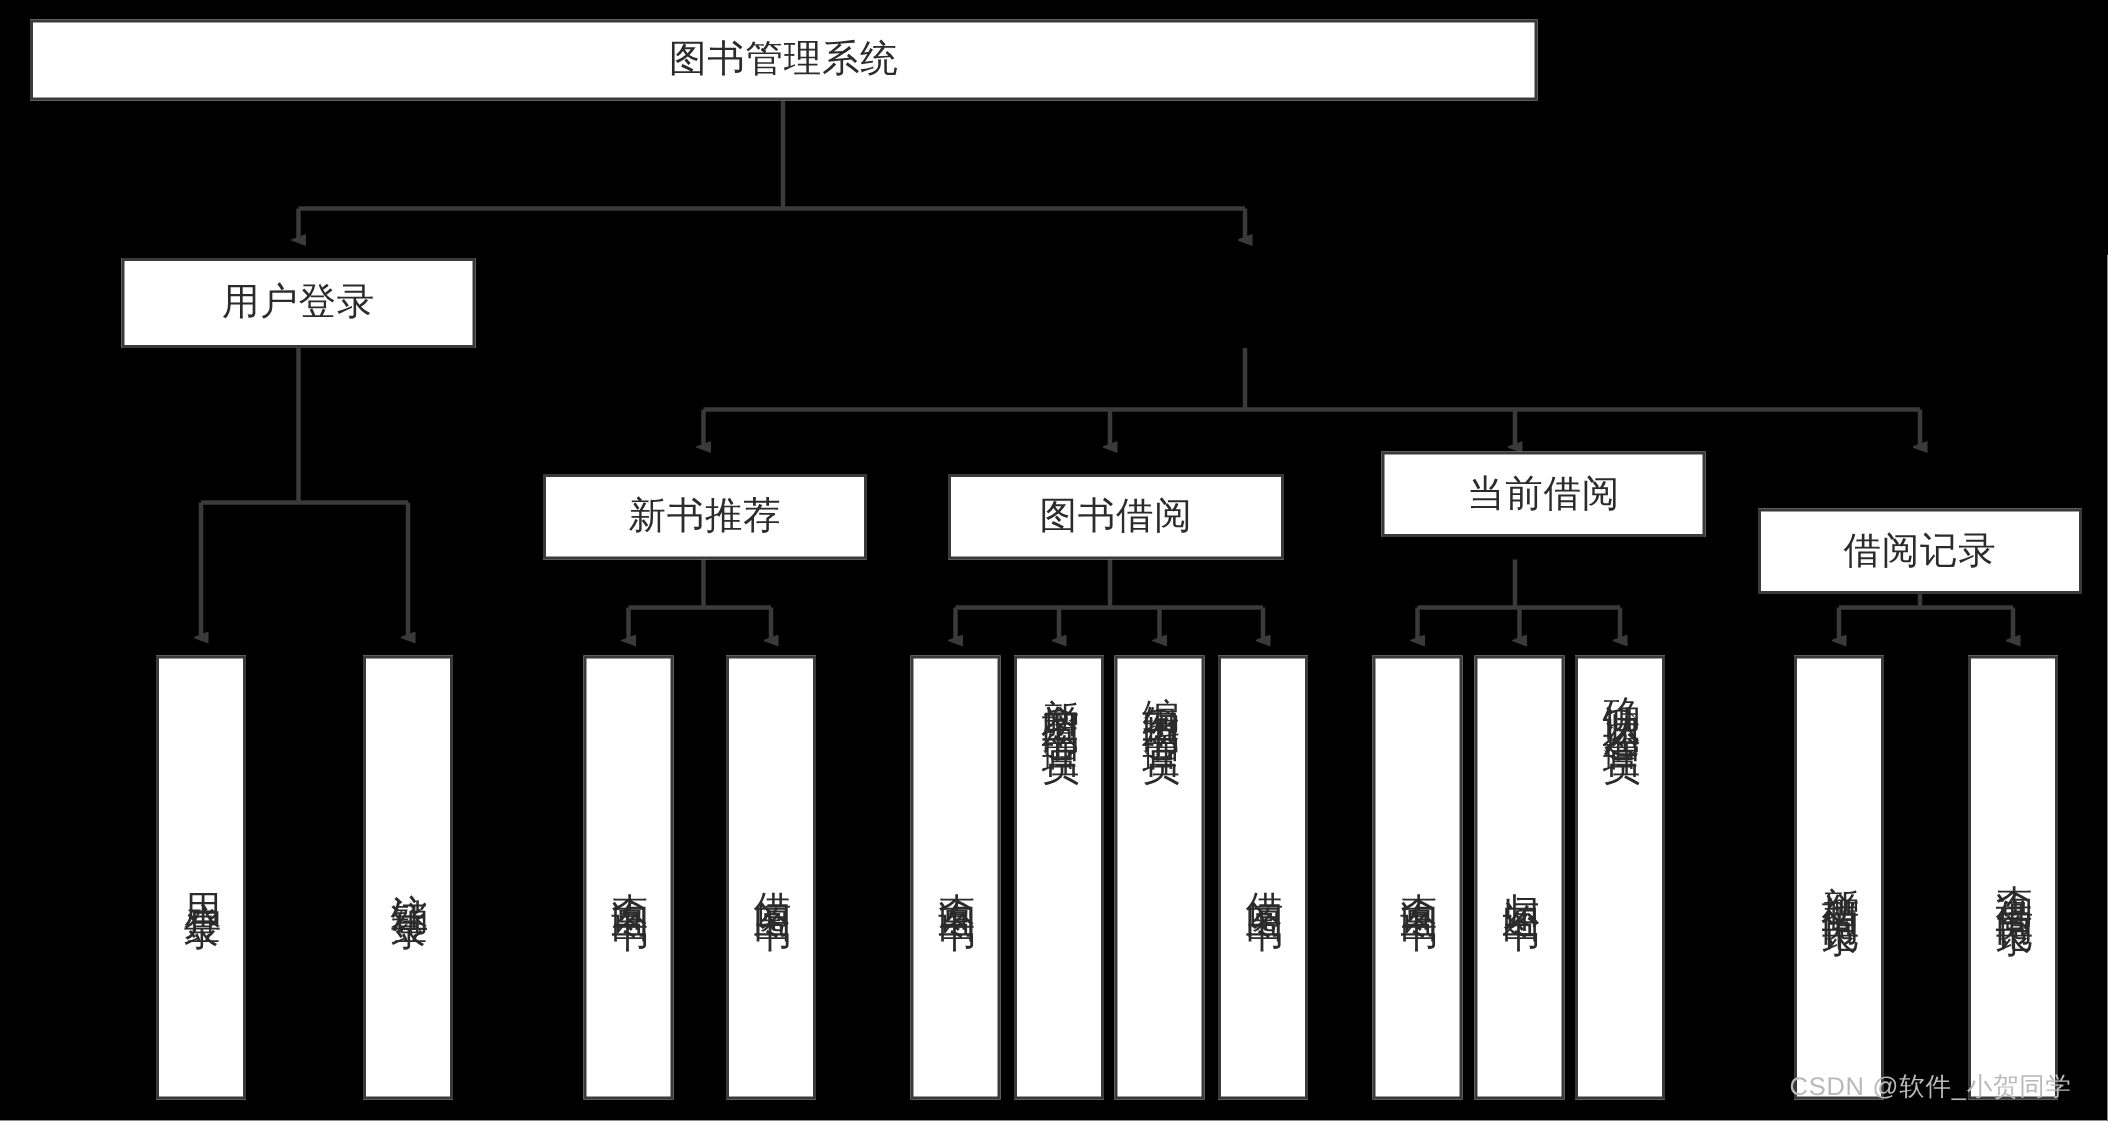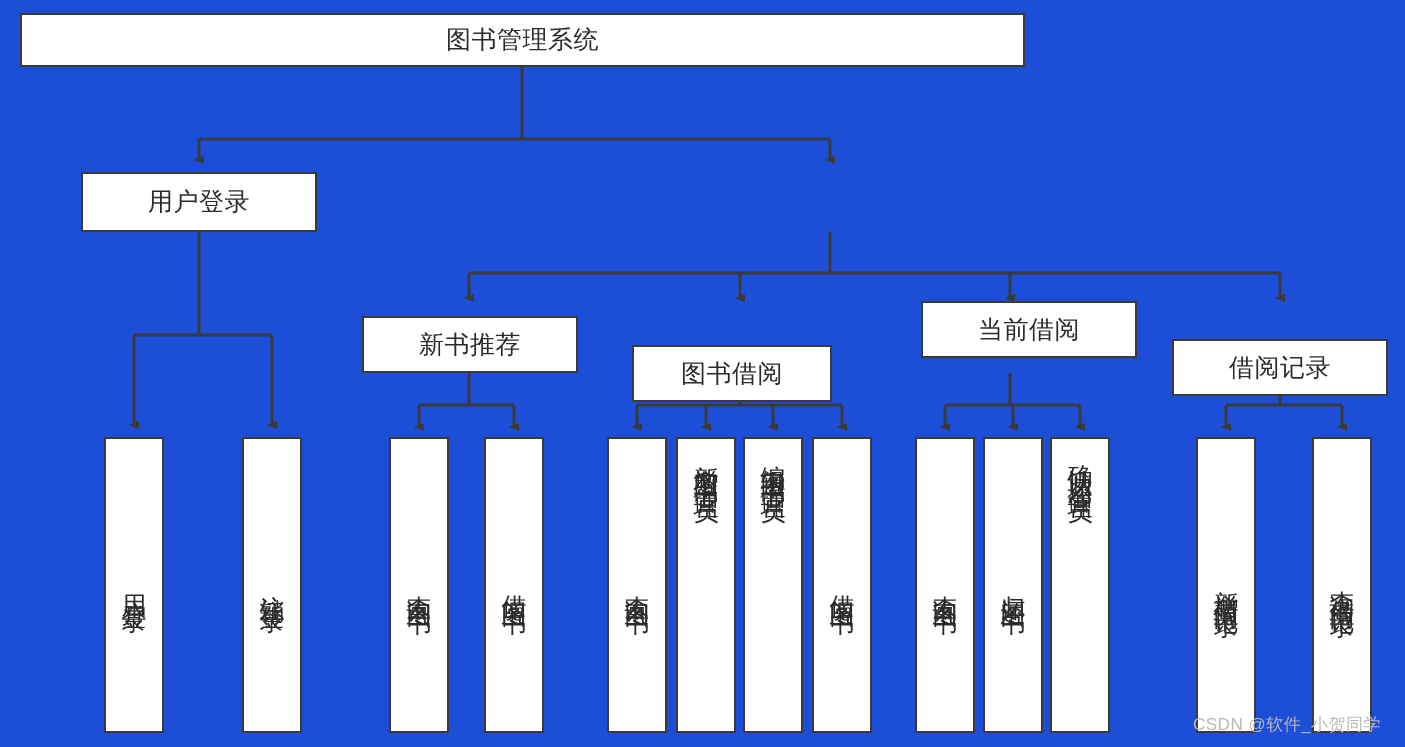--- a/index.html
+++ b/index.html
@@ -9,21 +9,21 @@
     background: #ffffff;
   }
   body {
     font-family: "Liberation Sans", "DejaVu Sans", sans-serif;
     color: #1a1a1a;
   }
   #canvas {
     position: relative;
     width: 1405px;
     height: 747px;
-    background: #1d4ed8;
+    background: #000000;
     overflow: hidden;
   }
   #edge-layer {
     position: absolute;
     left: 0;
     top: 0;
     width: 1405px;
     height: 747px;
     pointer-events: none;
   }
@@ -133,21 +133,21 @@
     <span class="node-label">图书管理系统</span>
   </div>
 
   <div class="node horizontal" style="left:81px; top:172px; width:236px; height:60px;">
     <span class="node-label">用户登录</span>
   </div>
 
   <div class="node horizontal" style="left:362px; top:316px; width:216px; height:57px;">
     <span class="node-label">新书推荐</span>
   </div>
-  <div class="node horizontal" style="left:632px; top:316px; width:200px; height:57px;margin-top:29px;">
+  <div class="node horizontal" style="left:632px; top:316px; width:224px; height:57px;">
     <span class="node-label">图书借阅</span>
   </div>
   <div class="node horizontal" style="left:902px; top:301px; width:216px; height:57px;margin-left:19px;">
     <span class="node-label">当前借阅</span>
   </div>
   <div class="node horizontal" style="left:1172px; top:316px; width:216px; height:57px;margin-top:23px;">
     <span class="node-label">借阅记录</span>
   </div>
 
   <div class="node vertical centered" style="left:104px; top:437px; width:60px; height:296px;">

